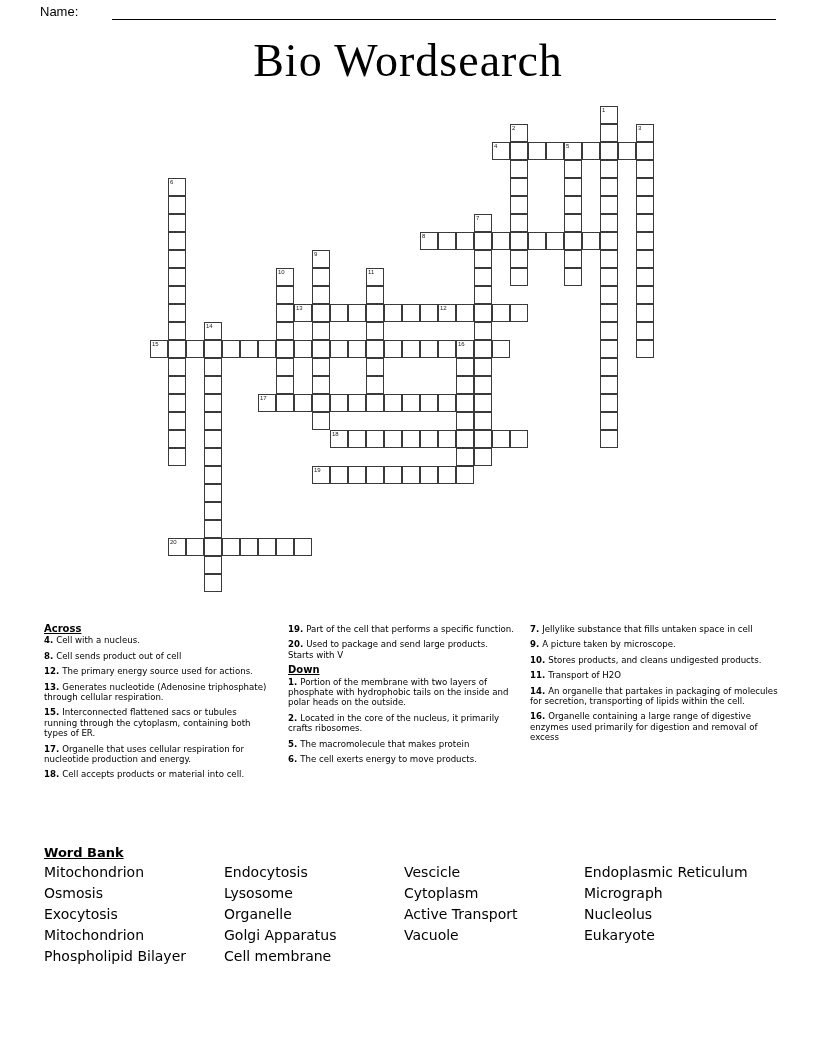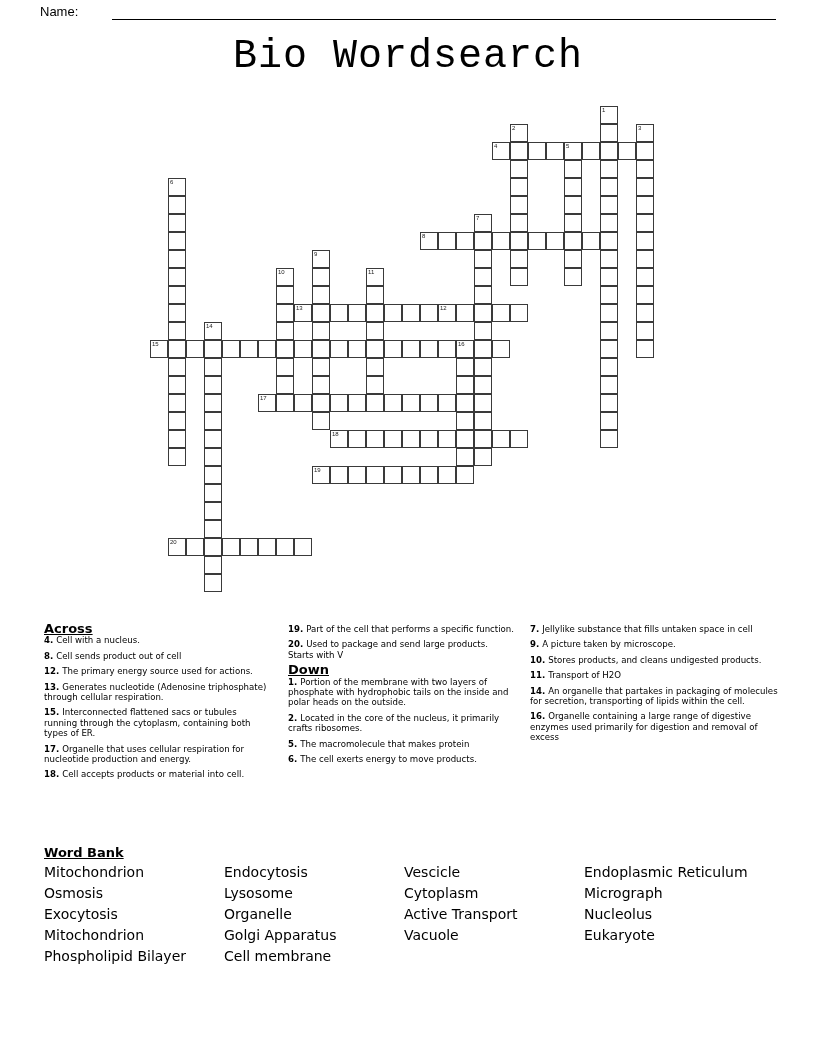--- a/index.html
+++ b/index.html
@@ -37,22 +37,22 @@
     height: 14px;
   }
 
   
   #title {
     position: absolute;
     left: 0;
     top: 34px;
     width: 816px;
     text-align: center;
-    font-family: Liberation Mono, monospace;
-    font-size: 40px;
+    font-family: Liberation Serif, serif;
+    font-size: 46px;
     font-weight: 400;
     letter-spacing: 1px;
   }
 
   
   #grid-wrap {
     position: absolute;
     left: 0px;
     top: 0px;
     width: 816px;
@@ -96,21 +96,21 @@
     font-size: 8.6px;
     line-height: 10.4px;
   }
   .clue-col.c1 { left: 0px;   width: 228px; }
   .clue-col.c2 { left: 244px; width: 228px; }
   .clue-col.c3 { left: 486px; width: 254px; }
 
   .clue-head {
     font-weight: bold;
     text-decoration: underline;
-    font-size: 13px;
+    font-size: 10px;
     margin-bottom: 1px;
   }
   .clue {
     margin-bottom: 5px;
   }
   .clue .cnum { font-weight: bold; }
 
   
   #wordbank {
     position: absolute;

